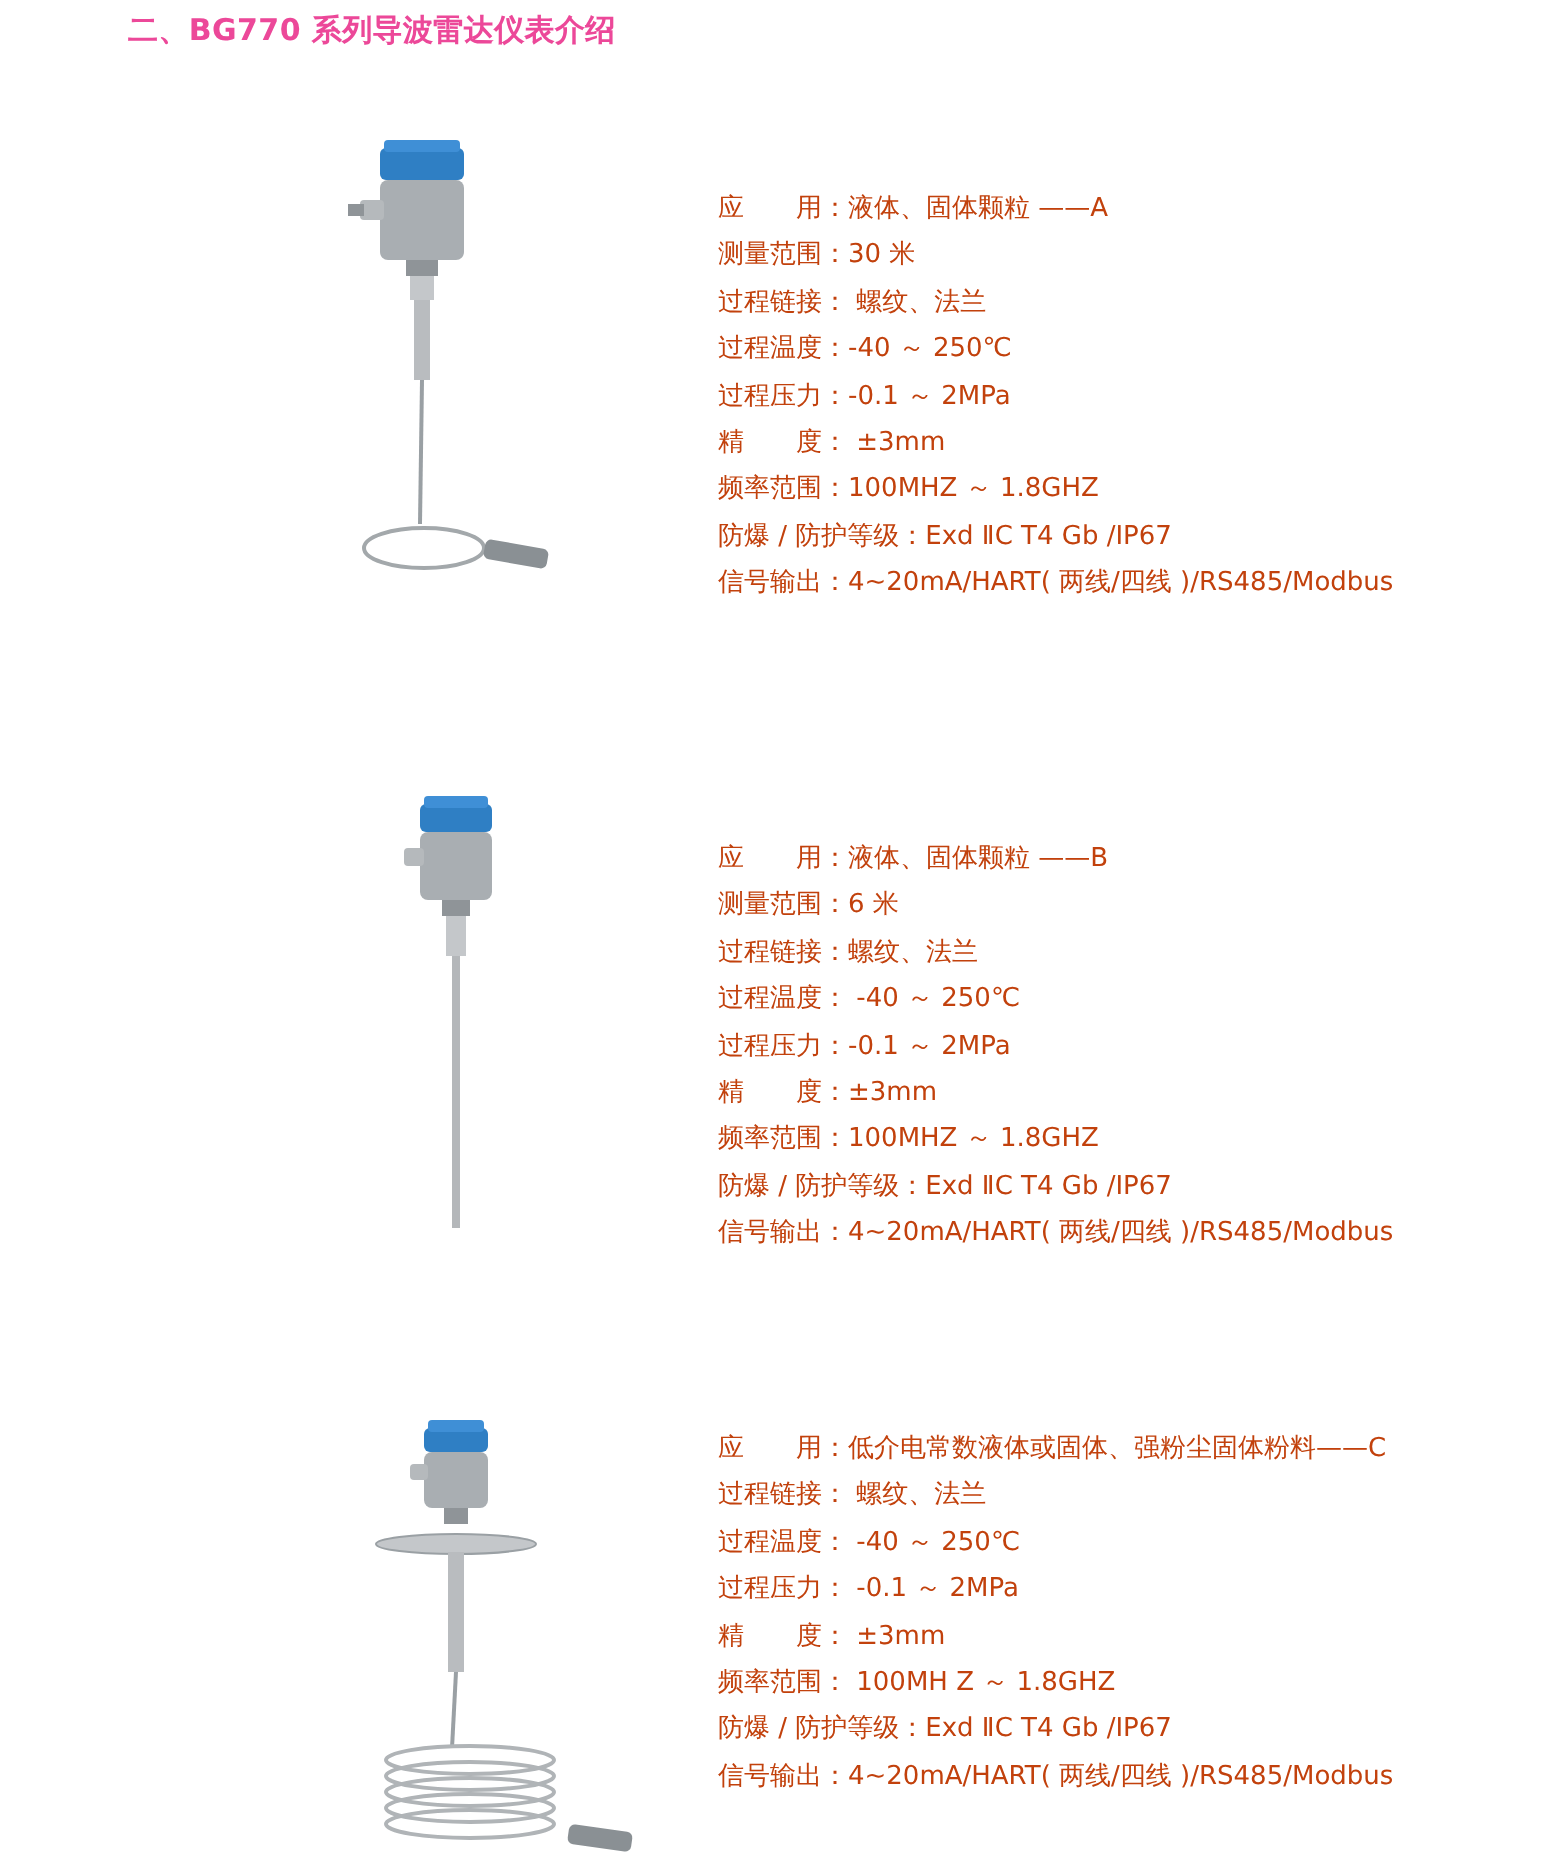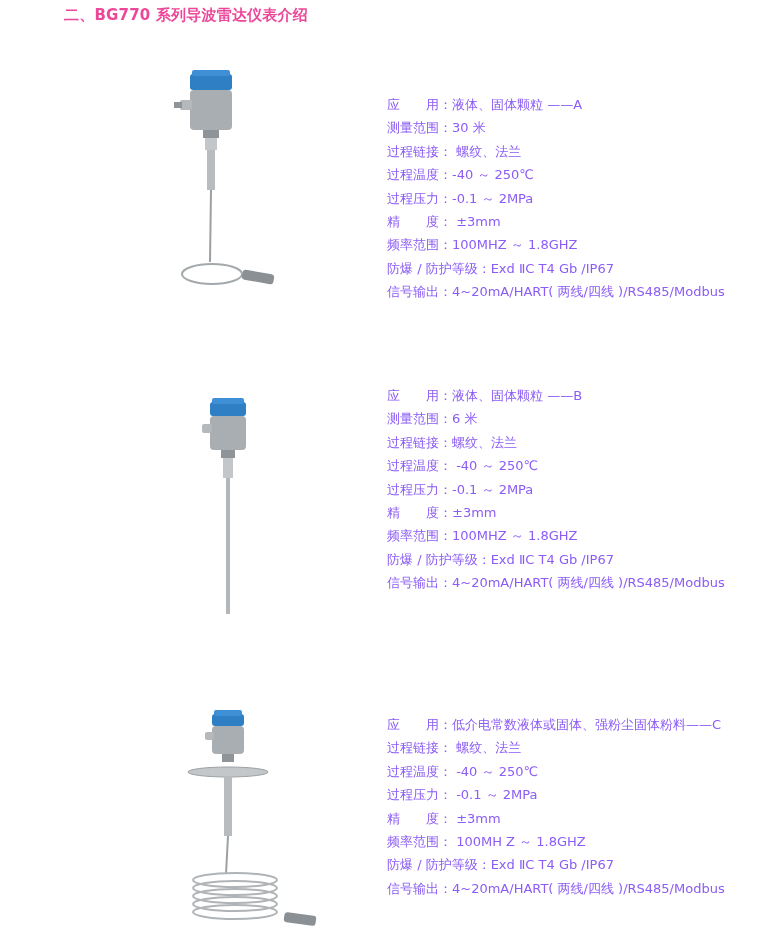--- a/index.html
+++ b/index.html
@@ -1,19 +1,19 @@
 <!DOCTYPE html>
 <html><head>
 <meta charset="utf-8">
 <style>
   html, body { margin:0; padding:0; background:#ffffff; }
   body { width:780px; height:936px; position:relative; overflow:hidden;
          font-family:"DejaVu Sans", "Liberation Sans", sans-serif; color:#111; }
   .title { position:absolute; left:64px; top:6px; font-size:15px; font-weight:bold; color:#ec4899; letter-spacing:0.2px; }
-  .spec { position:absolute; left:359px; font-size:13px; line-height:23.4px; color:#8b5cf6;margin-left:28px; }
+  .spec { position:absolute; left:359px; font-size:13px; line-height:23.4px; color:#c2410c; }
   .spec .row { white-space:nowrap; }
   .product { position:absolute; }
   svg { display:block; }
 </style>
 </head>
 <body>
 
 <div class="title">二、BG770 系列导波雷达仪表介绍</div>
 
 <div class="product" style="left:170px;top:66px;">
@@ -47,21 +47,21 @@
   <svg width="60" height="222" viewBox="0 0 60 222">
     <rect x="14" y="6" width="36" height="14" rx="3" fill="#2f7fc4"></rect>
     <rect x="16" y="2" width="32" height="6" rx="2" fill="#3f8fd6"></rect>
     <rect x="14" y="20" width="36" height="34" rx="4" fill="#a9aeb2"></rect>
     <rect x="6" y="28" width="10" height="9" rx="2" fill="#b5b9bc"></rect>
     <rect x="25" y="54" width="14" height="8" fill="#8f9498"></rect>
     <rect x="27" y="62" width="10" height="20" fill="#c4c7ca"></rect>
     <rect x="30" y="82" width="4" height="136" fill="#b4b7ba"></rect>
   </svg>
 </div>
-<div class="spec" style="top:384px;">
+<div class="spec" style="top:418px;">
   <div class="row">应　　用：液体、固体颗粒 ——B</div>
   <div class="row">测量范围：6 米</div>
   <div class="row">过程链接：螺纹、法兰</div>
   <div class="row">过程温度： -40 ～ 250℃</div>
   <div class="row">过程压力：-0.1 ～ 2MPa</div>
   <div class="row">精　　度：±3mm</div>
   <div class="row">频率范围：100MHZ ～ 1.8GHZ</div>
   <div class="row">防爆 / 防护等级：Exd ⅡC T4 Gb /IP67</div>
   <div class="row">信号输出：4~20mA/HART( 两线/四线 )/RS485/Modbus</div>
 </div>

